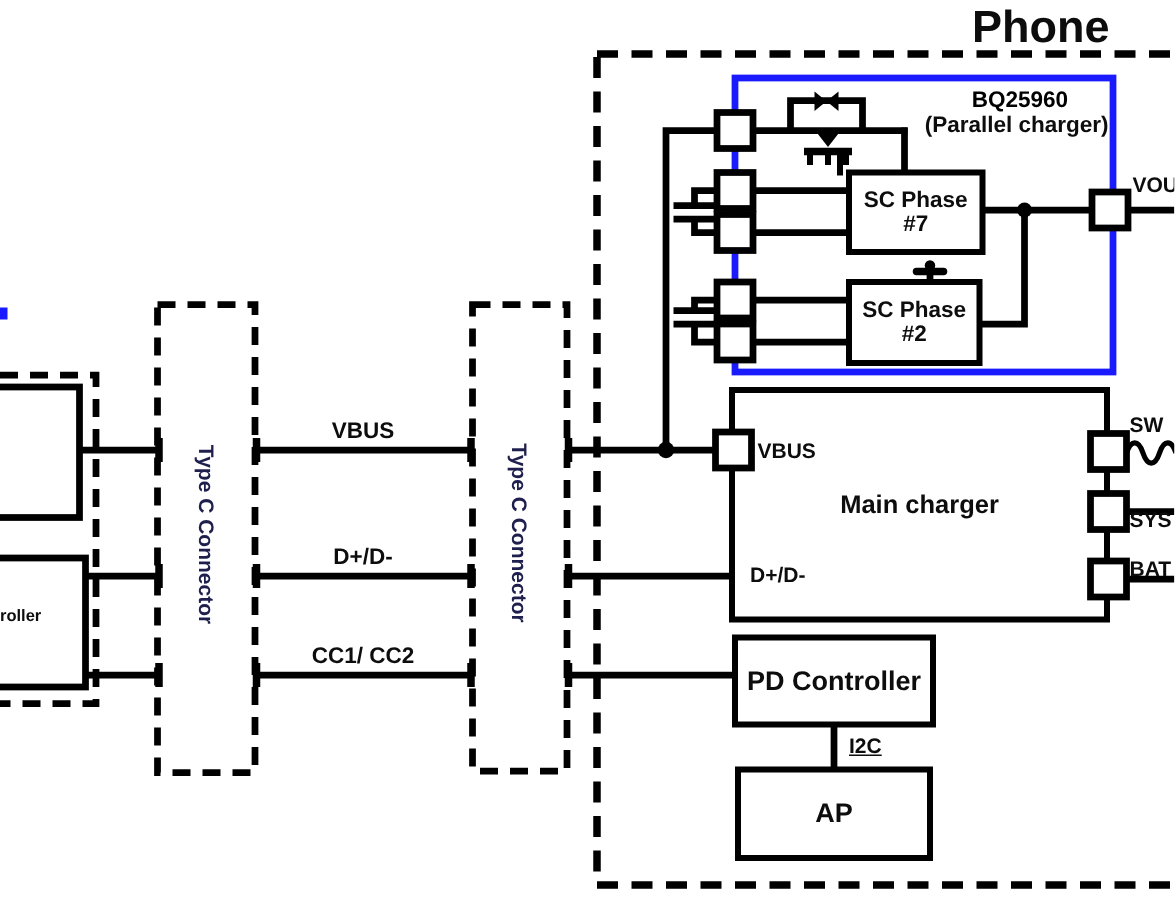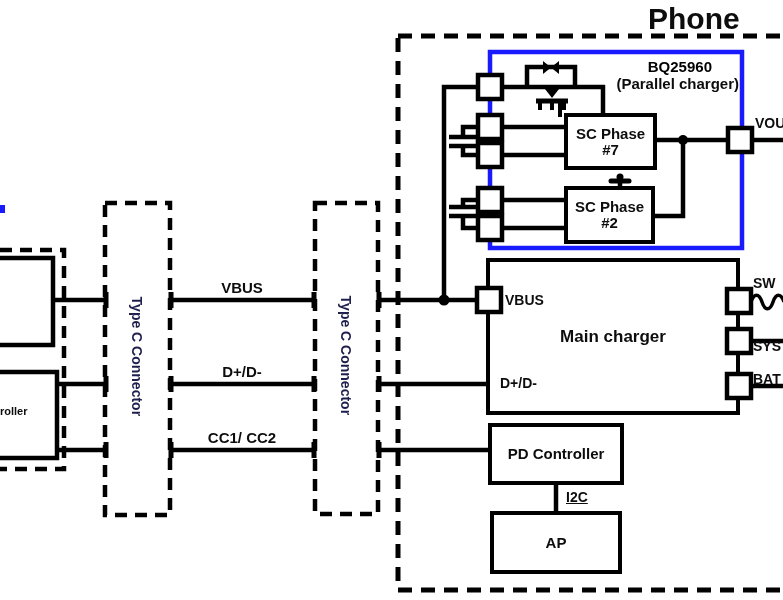--- a/index.html
+++ b/index.html
@@ -11,21 +11,21 @@
   .lbl{position:absolute;font-weight:bold;white-space:nowrap;line-height:1.05;}
   .ctr{display:flex;align-items:center;justify-content:center;text-align:center;white-space:normal;}
   .phone-title{font-size:30px;}
   .bq-name{font-size:15px;color:#000000;text-align:right;}
   .bq-sub{font-size:15px;text-align:right;}
   .sc-lbl{font-size:15px;}
   .mc-title{font-size:17px;}
   .pin-lbl{font-size:14px;}
   .bus-lbl{font-size:15px;text-align:center;}
   .tc-lbl{font-size:14px;color:#1f1f4e;text-align:center;transform:rotate(90deg);transform-origin:center center;}
-  .box-lbl{font-size:15px;}
+  .box-lbl{font-size:18px;}
   .frag{font-size:11px;}
   .blue-frag{position:absolute;left:0;top:205px;width:5px;height:8px;background:#1a1aff;}
 </style>
 </head>
 <body>
 
 <div id="stage">
 
   <svg width="783" height="600" viewBox="0 0 783 600">
 

